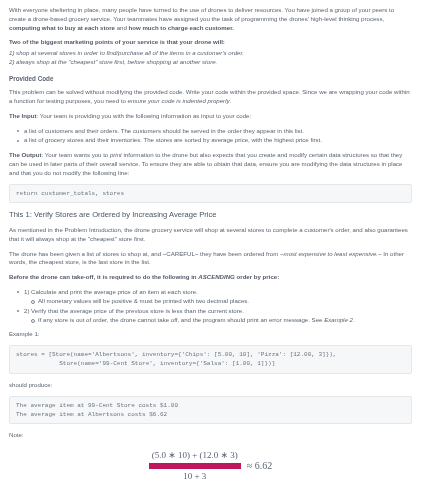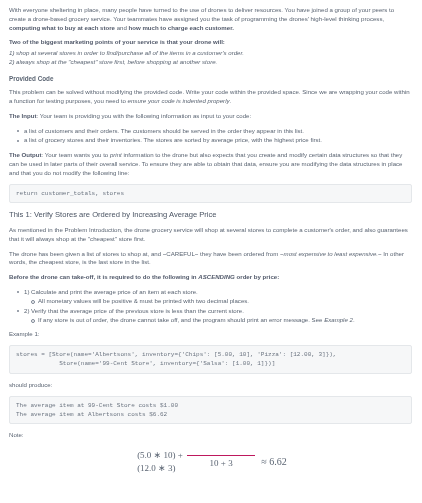--- a/index.html
+++ b/index.html
@@ -97,29 +97,29 @@
   }
   .formula {
     display: flex;
     align-items: center;
     font-family: "Liberation Serif", serif;
     font-size: 9px;
     color: #5a6472;
   }
   .frac {
     display: inline-flex;
-    flex-direction: row;
+    flex-direction: column;
     align-items: center;
     margin-right: 6px;
   }
   .frac .num {
     padding: 0 3px 1px 3px;
   }
   .frac .den {
-    border-top: 1px solid #be185d;
+    border-top: 6px solid #be185d;
     padding: 1px 3px 0 3px;
     width: 100%;
     text-align: center;
     box-sizing: border-box;
   }
   .approx { font-size: 10px; }
 </style>
 </head>
 <body>
 

